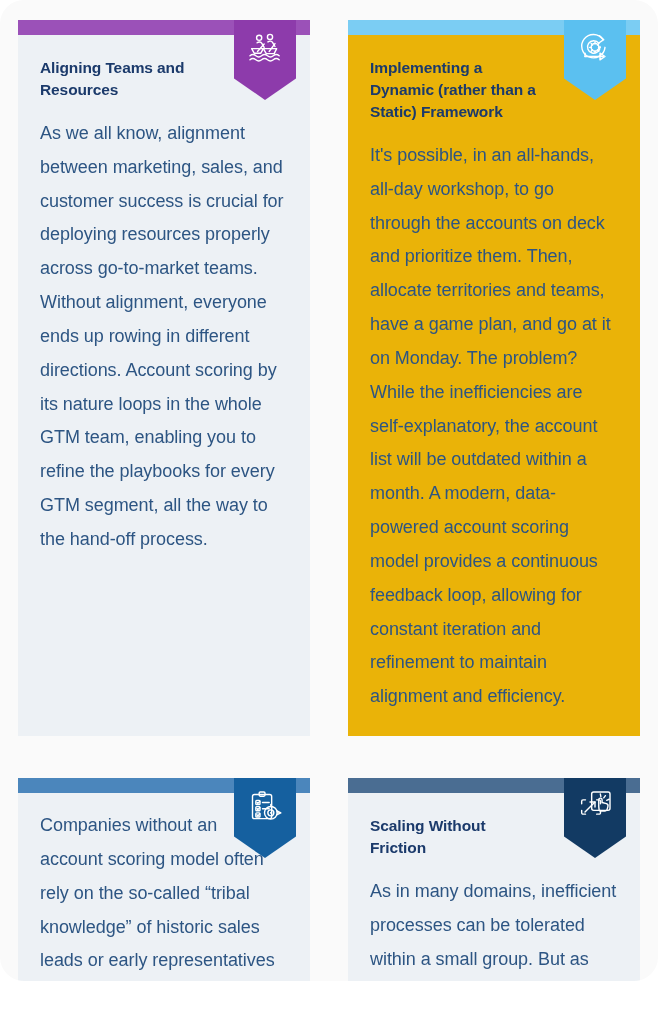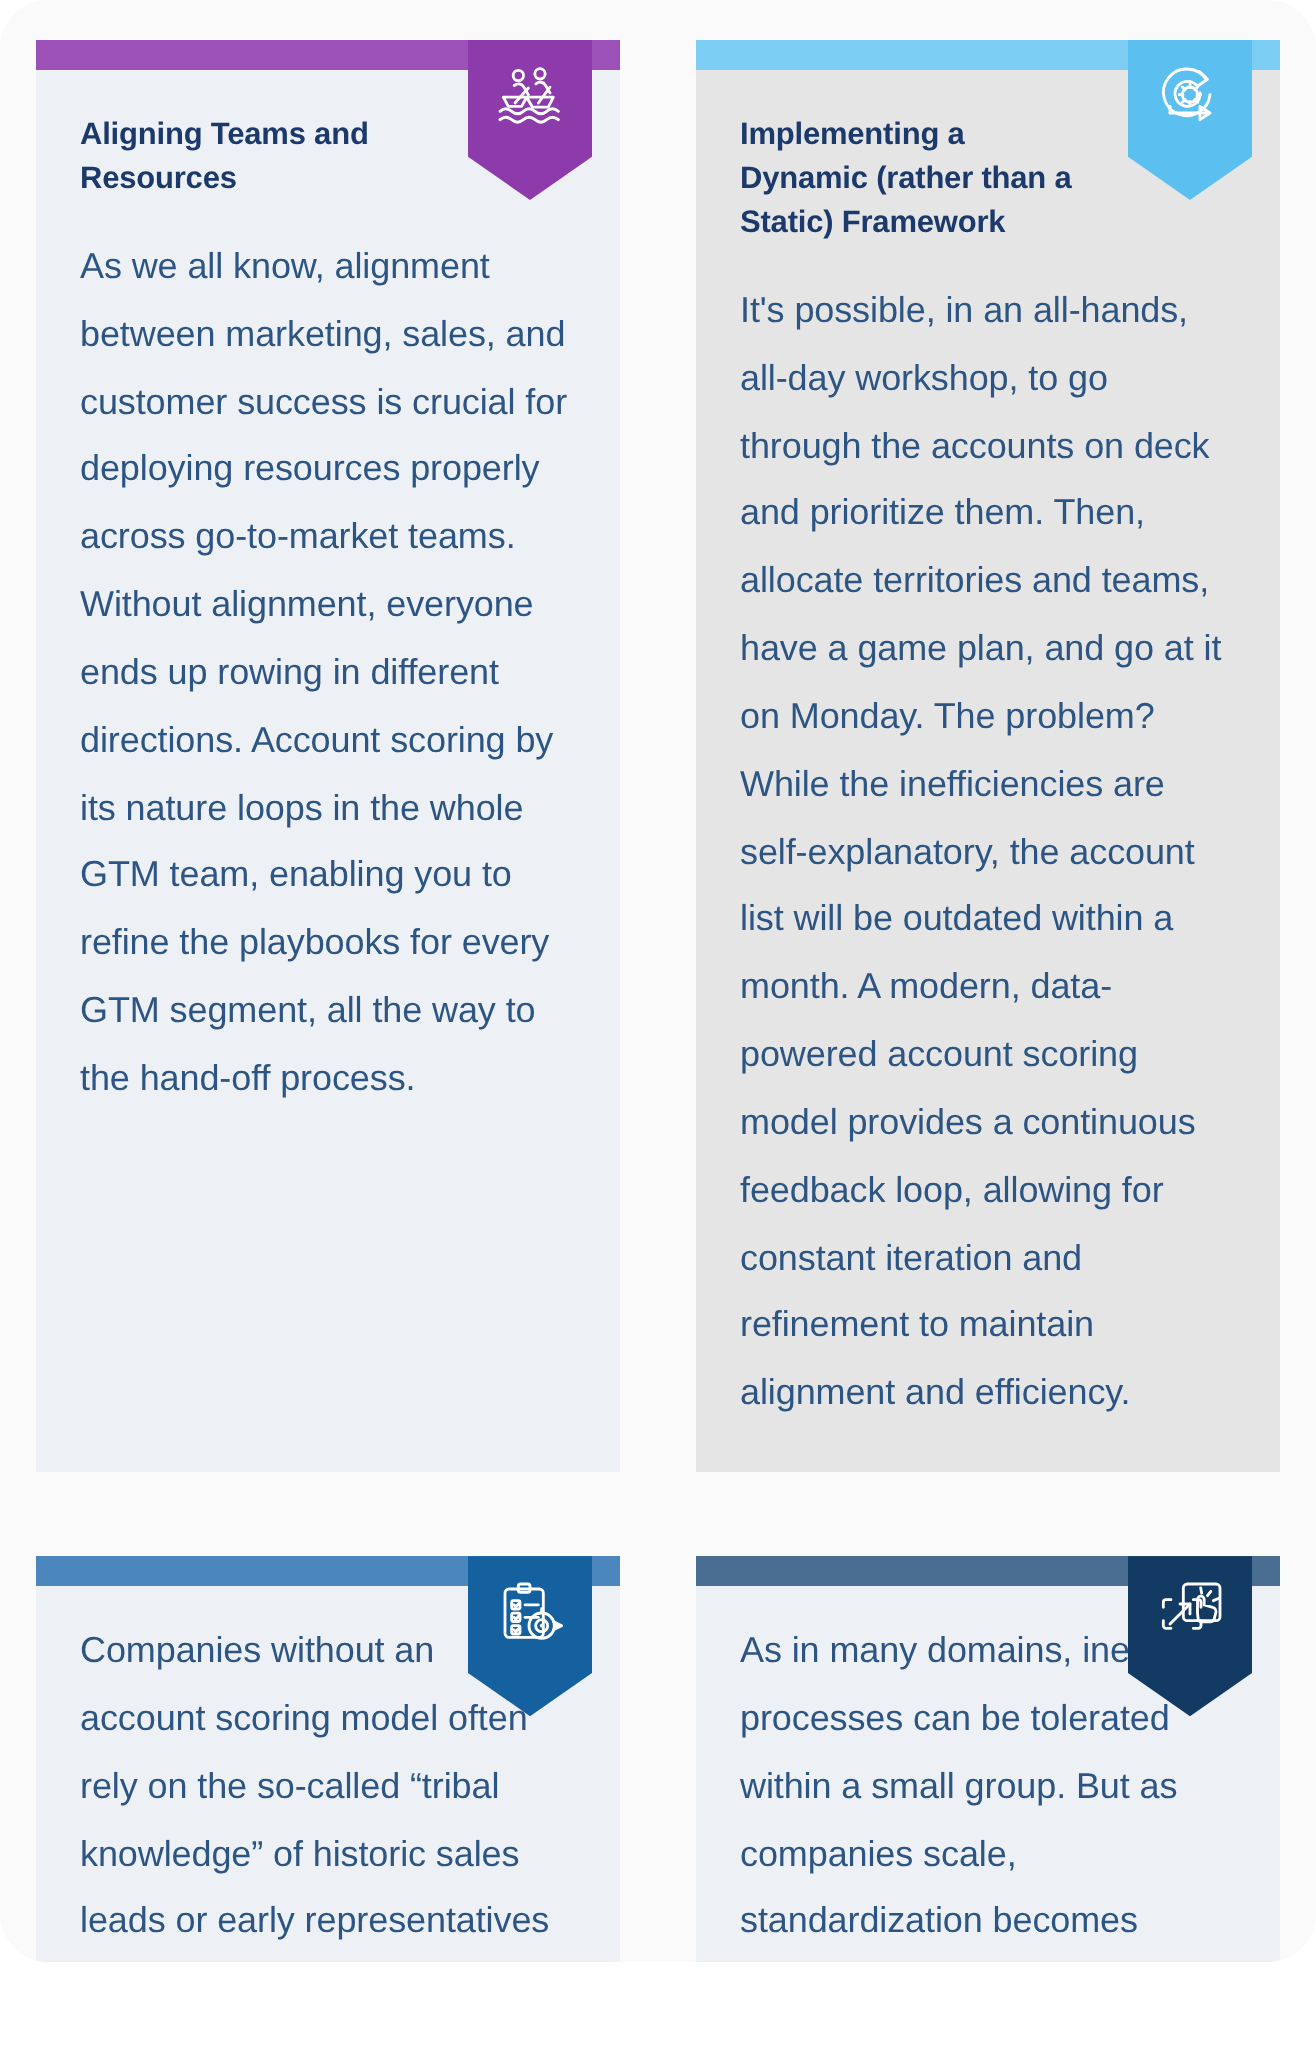--- a/index.html
+++ b/index.html
@@ -102,21 +102,21 @@
             <path d="M36 17.5 L29 27"></path>
             <path d="M6 32 q3.5 -3 7 0 t7 0 t7 0 t7 0 t7 0"></path>
             <path d="M6 37 q3.5 -3 7 0 t7 0 t7 0 t7 0 t7 0"></path>
           </svg>
         </span>
       </div>
       <div class="card-title">Aligning Teams and Resources</div>
       <div class="card-body">As we all know, alignment between marketing, sales, and customer success is crucial for deploying resources properly across go-to-market teams. Without alignment, everyone ends up rowing in different directions. Account scoring by its nature loops in the whole GTM team, enabling you to refine the playbooks for every GTM segment, all the way to the hand-off process.</div>
     </div>
 
-    <div class="card" style="background: #e5e5e5;">
+    <div class="card" style="background: #eab308;">
       <div class="card-topbar" style="background: rgb(123, 205, 243);"></div>
       <div class="ribbon" style="background: rgb(91, 192, 240);">
         <span>
           <svg viewBox="0 0 48 48" fill="none" stroke="#ffffff" stroke-width="1.7" stroke-linecap="round" stroke-linejoin="round">
             <path d="M33.5 12.5 A14 14 0 1 0 36 22"></path>
             <path d="M29.5 8 L34.5 12.8 L29 16.5"></path>
             <path d="M28.5 17 A7.5 7.5 0 1 0 30 21"></path>
             <circle cx="24" cy="22" r="4.6"></circle>
             <path d="M24 15.5 v2.3 M24 26.2 v2.3 M17.5 22 h2.3 M28.2 22 h2.3 M19.4 17.4 l1.7 1.7 M26.9 24.9 l1.7 1.7 M28.6 17.4 l-1.7 1.7 M21.1 24.9 l-1.7 1.7"></path>
             <path d="M12 33 h22"></path>
@@ -165,17 +165,18 @@
             <path d="M34.5 13 l2 -2.6 M38 16 l3 -1.3 M31 11.5 l-0.6 -3.2"></path>
             <path d="M8 20 v-3 a1.6 1.6 0 0 1 1.6 -1.6 h3"></path>
             <path d="M26 15.4 h3 a1.6 1.6 0 0 1 1.6 1.6 v3" stroke-dasharray="0"></path>
             <path d="M8 28 v3 a1.6 1.6 0 0 0 1.6 1.6 h3"></path>
             <path d="M30.6 28 v3 a1.6 1.6 0 0 1 -1.6 1.6 h-3"></path>
             <path d="M12 30 L24 18"></path>
             <path d="M24 24 v-6 h-6"></path>
           </svg>
         </span>
       </div>
+      <div class="card-title">Scaling Without Friction</div>
       <div class="card-body">As in many domains, inefficient processes can be tolerated within a small group. But as companies scale, standardization becomes critical. To scale and grow an effective sales organization and identify where you're winning and why, you need a framework that gives you clear, leading indicators of success. This allows for continuous iteration, refinement, and the ability to present solid data to other teams asking for investment or support.</div>
     </div>
 
   </div>
 </div>
 
 </body></html>

